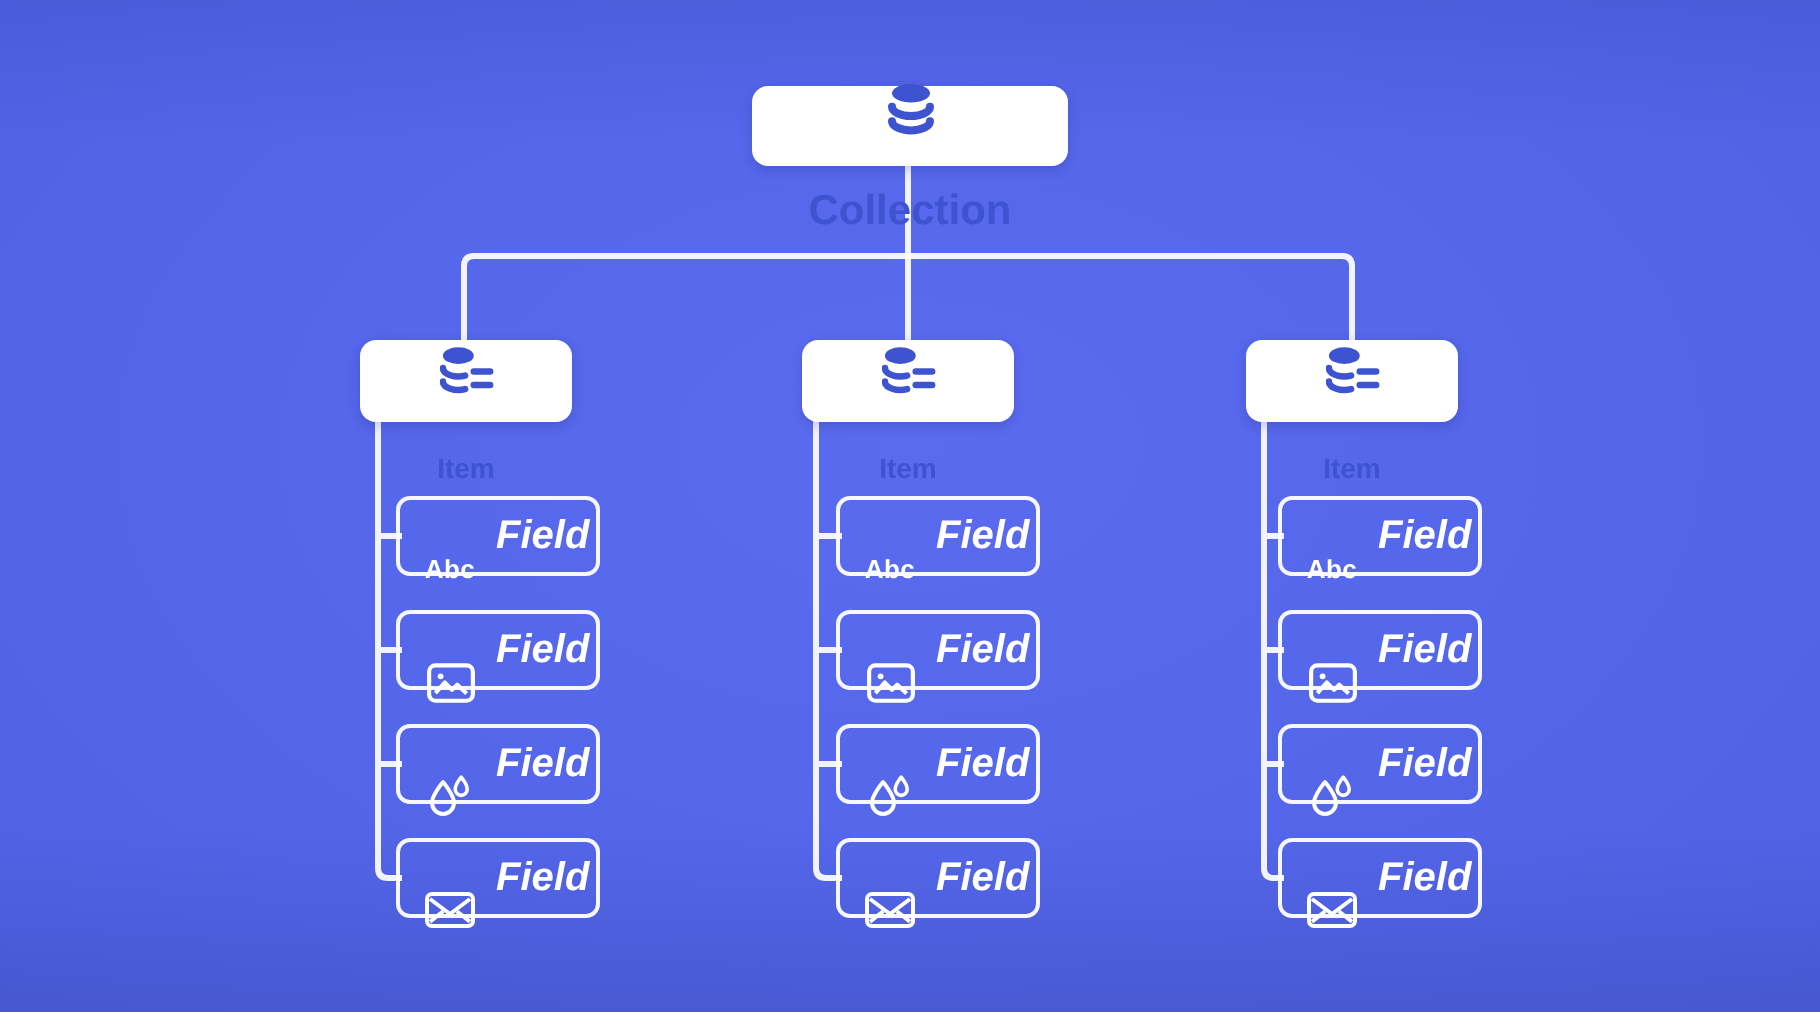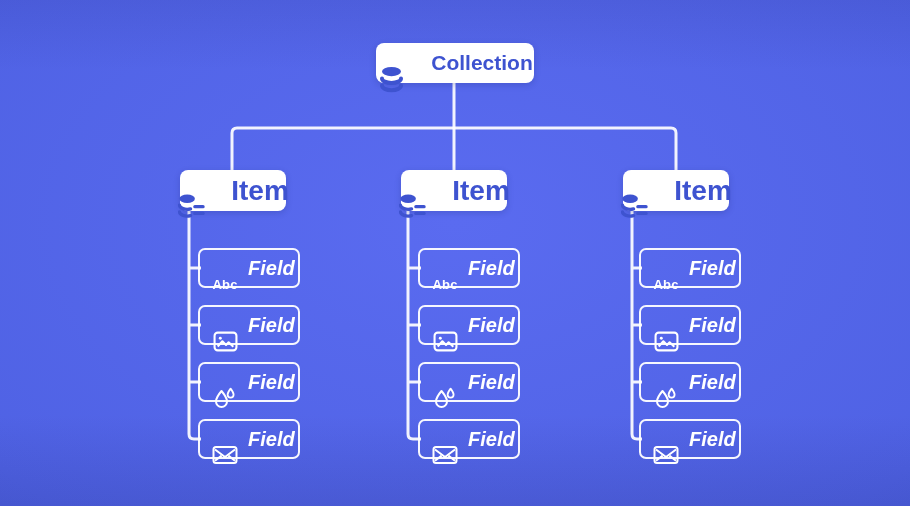--- a/index.html
+++ b/index.html
@@ -15,26 +15,27 @@
   .connectors{position:absolute;left:0;top:0;}
   .node{
     position:absolute;
     background:#ffffff;
     border-radius:8px;
     box-shadow:0 2px 6px rgba(25,35,110,0.22);
     display:flex;align-items:center;justify-content:center;
     gap:26px;
     color:#3e53d0;
     box-sizing:border-box;
+    flex-direction:column;
   }
   .node .label{font-weight:700;}
   .collection{left:376px;top:43px;width:158px;height:40px;}
   .collection .label{font-size:21px;}
   .item{top:170px;width:106px;height:41px;}
-  .item .label{font-size:28px;}
+  .item .label{font-size:14px;}
   .item-0{left:180px;} .item-1{left:401px;} .item-2{left:623px;}
   .field{
     position:absolute;
     width:102px;height:40px;
     border:2.5px solid rgba(255,255,255,0.95);
     border-radius:7px;
     box-sizing:border-box;
     display:flex;align-items:center;
     padding-left:11px;
     color:#ffffff;

